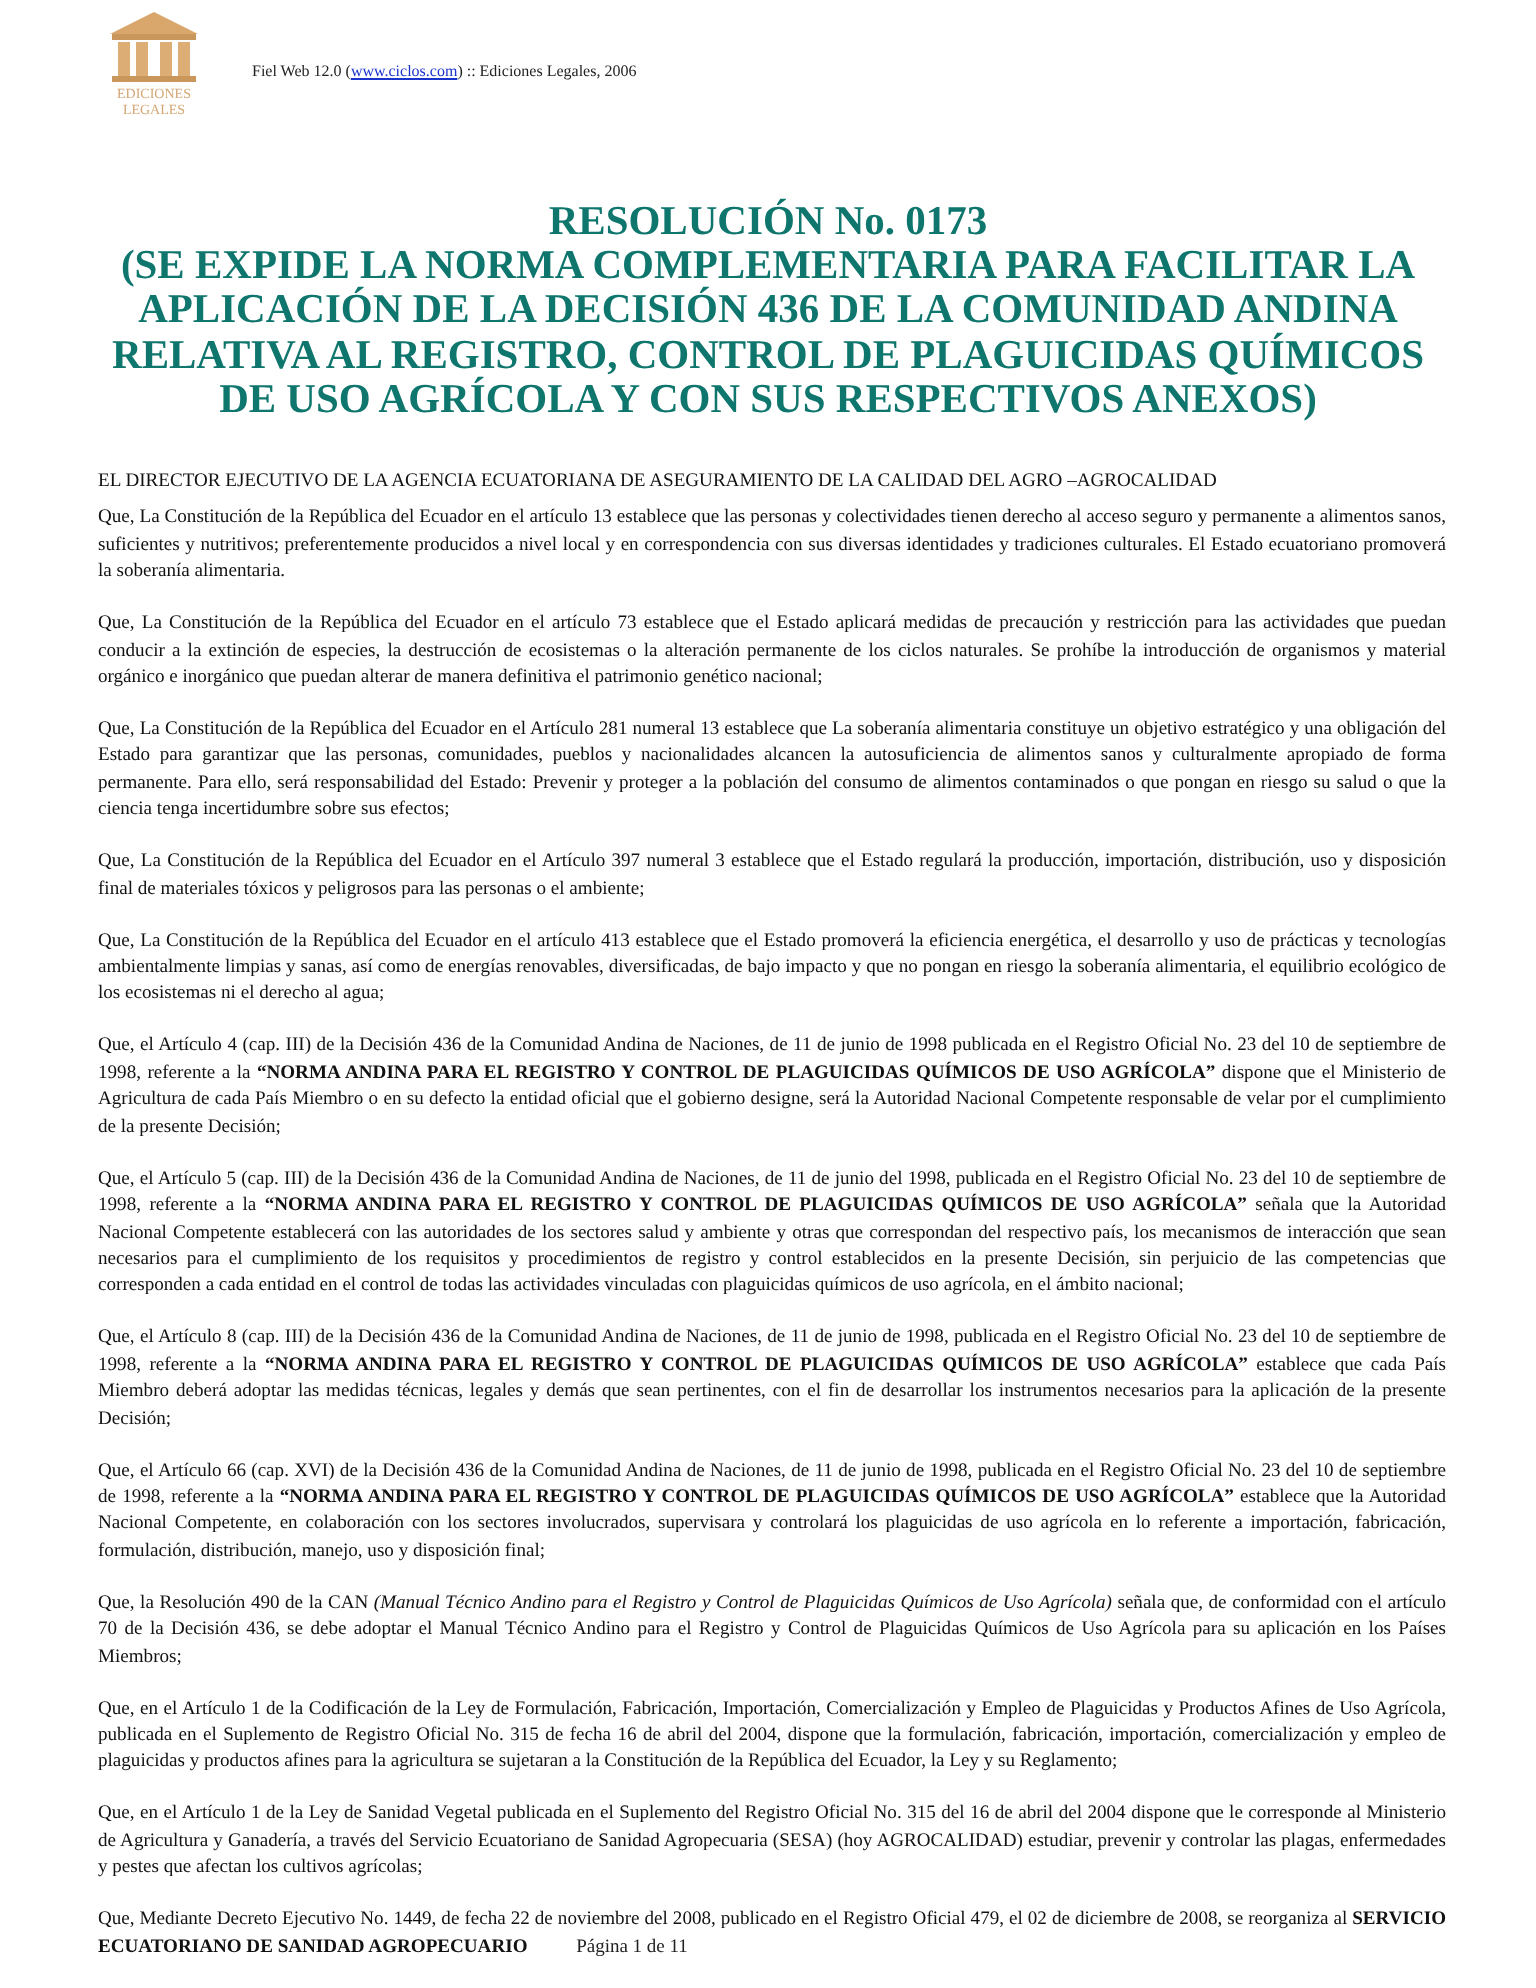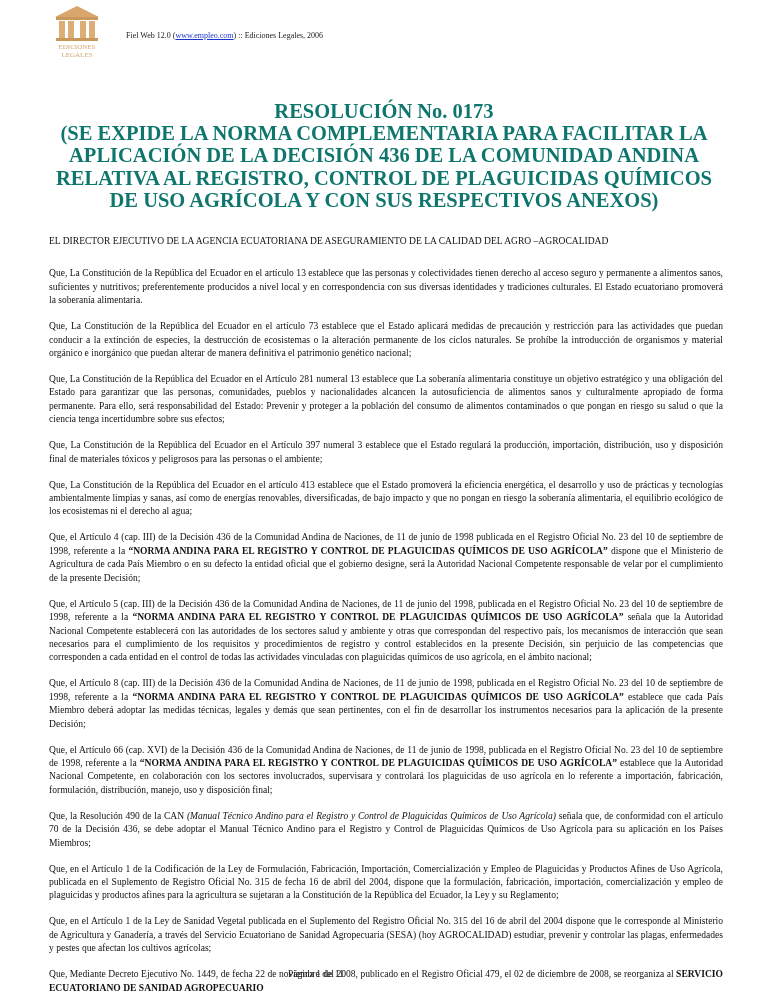--- a/index.html
+++ b/index.html
@@ -6,21 +6,21 @@
   body { width: 768px; height: 994px; position: relative; overflow: hidden;
          font-family: "Liberation Serif", "DejaVu Serif", serif; color: #111; }
   .header { position: absolute; top: 0; left: 0; width: 768px; height: 70px; }
   .logo { position: absolute; left: 52px; top: 4px; width: 50px; height: 56px; }
   .header-text { position: absolute; left: 126px; top: 31px; font-size: 8px; color: #222; white-space: nowrap; }
   .header-text a { color: #1a33cc; text-decoration: underline; }
   .title-block { position: absolute; top: 100px; left: 40px; width: 688px; text-align: center;
                  font-weight: bold; font-size: 20.5px; line-height: 22.2px; color: #0f766e; }
   .content { position: absolute; left: 49px; top: 234px; width: 674px; font-size: 9.55px; line-height: 13.4px; }
   .content p { margin: 0 0 12.6px 0; text-align: justify; }
-  .content p.director { margin-bottom: 19px; text-align: left; }
+  .content p.director { margin-bottom: 5px; text-align: left; }
   .content p.considerando { font-weight: bold; margin-bottom: 11.5px; text-align: left; }
   .content b { font-weight: bold; }
   .content i { font-style: italic; }
   .footer { position: absolute; top: 969px; left: 0; width: 632px; text-align: center; font-size: 9.5px; color: #222; }
 </style>
 </head>
 <body>
 
 <div class="header">
   <div class="logo">
@@ -30,21 +30,21 @@
       <rect x="7" y="17" width="6" height="17" fill="#dcae76"></rect>
       <rect x="16" y="17" width="6" height="17" fill="#dcae76"></rect>
       <rect x="28" y="17" width="6" height="17" fill="#dcae76"></rect>
       <rect x="37" y="17" width="6" height="17" fill="#dcae76"></rect>
       <rect x="4" y="34" width="42" height="3" fill="#c9965b"></rect>
       <text x="25" y="45" text-anchor="middle" font-family="Liberation Serif, serif" font-size="7" fill="#d4a774">EDICIONES</text>
       <text x="25" y="53" text-anchor="middle" font-family="Liberation Serif, serif" font-size="7" fill="#d4a774">LEGALES</text>
     </svg>
   </div>
   <div class="header-text">
-    <span>Fiel Web 12.0  (</span><a>www.empleo.com</a><span>) :: Ediciones Legales, 2006</span>
+    <span>Fiel Web 12.0  (</span><a>www.ciclos.com</a><span>) :: Ediciones Legales, 2006</span>
   </div>
 </div>
 
 <div class="title-block">
   <div>RESOLUCIÓN No. 0173</div>
   <div>(SE EXPIDE LA NORMA COMPLEMENTARIA PARA FACILITAR LA APLICACIÓN DE LA DECISIÓN 436 DE LA COMUNIDAD ANDINA RELATIVA AL REGISTRO, CONTROL DE PLAGUICIDAS QUÍMICOS DE USO AGRÍCOLA Y CON SUS RESPECTIVOS ANEXOS)</div>
 </div>
 
 <div class="content">
   <p class="director">EL DIRECTOR EJECUTIVO DE LA AGENCIA ECUATORIANA DE ASEGURAMIENTO DE LA CALIDAD DEL AGRO –AGROCALIDAD</p>

